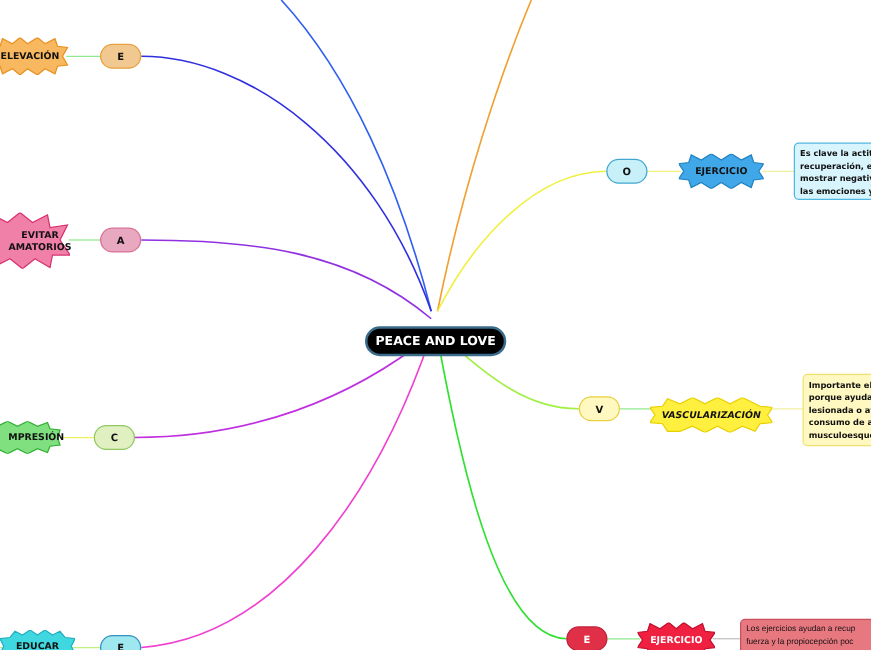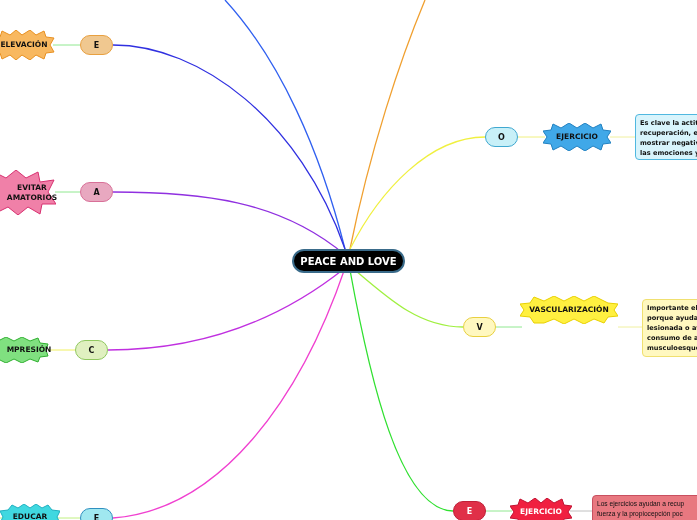--- a/index.html
+++ b/index.html
@@ -1,21 +1,21 @@
 <!DOCTYPE html>
 <html><head>
 <meta charset="utf-8">
 <style>
   html, body { margin:0; padding:0; }
   body { width:697px; height:520px; background:#ffffff; position:relative; overflow:hidden;
          font-family:"DejaVu Sans", sans-serif; }
   svg.links { position:absolute; left:0; top:0; width:697px; height:520px; }
   .node { position:absolute; box-sizing:border-box; display:flex; align-items:center; justify-content:center;
           font-weight:bold; font-size:8px; color:#111; text-align:center; }
-  .central { left:292px; top:249px; width:113px; height:24px; background:#000; color:#fff; border-radius:12px;
+  .central { left:292px; top:261px; width:113px; height:24px; background:#000; color:#fff; border-radius:12px;
              border:2px solid #3a6b8a; font-size:10px; }
   .letter { width:33px; height:20px; border-radius:10px; border:1.5px solid; font-size:8px; }
   .burst { position:absolute; }
   .burst svg { position:absolute; left:0; top:0; }
   .burst span { position:absolute; left:0; top:0; width:100%; height:100%; display:flex; align-items:center;
                 justify-content:center; font-weight:bold; font-size:7.5px; text-align:center; line-height:10px; color:#111; }
   .note { position:absolute; box-sizing:border-box; border-radius:4px; border:1.5px solid; font-weight:bold;
           font-size:6.6px; line-height:10px; padding:3px 4px; overflow:hidden; white-space:nowrap; color:#111; }
 </style>
 </head>
@@ -90,21 +90,21 @@
   <span>EJERCICIO</span>
 </div>
 <div class="note" style="left:635px;top:114px;width:70px;height:46px;background:#d8f4fc;border-color:#50b8e0;">
   <div>Es clave la actitu</div>
   <div>recuperación, en</div>
   <div>mostrar negativ</div>
   <div>las emociones y</div>
 </div>
 
 <div class="node letter" style="left:463px;top:317px;background:#fff8c0;border-color:#e8d040;">V</div>
-<div class="burst" style="left:520px;top:296px;width:98px;height:28px;">
+<div class="burst" style="left:520px;top:318px;width:98px;height:28px;font-style:italic;">
   <svg width="98" height="28" viewBox="0 0 98 28">
     <polygon points="4,14 0,8 10,7 14,1 24,5 34,0 44,5 54,0 64,5 74,0 84,5 88,7 98,8 94,14 98,20 88,21 84,27 74,23 64,28 54,23 44,28 34,23 24,27 14,27 10,21 0,20" fill="#fff040" stroke="#e8d000" stroke-width="1"></polygon>
   </svg>
   <span>VASCULARIZACIÓN</span>
 </div>
 <div class="note" style="left:642px;top:299px;width:66px;height:58px;background:#fff8c0;border-color:#f0e070;">
   <div>Importante el</div>
   <div>porque ayuda</div>
   <div>lesionada o afe</div>
   <div>consumo de ar</div>

